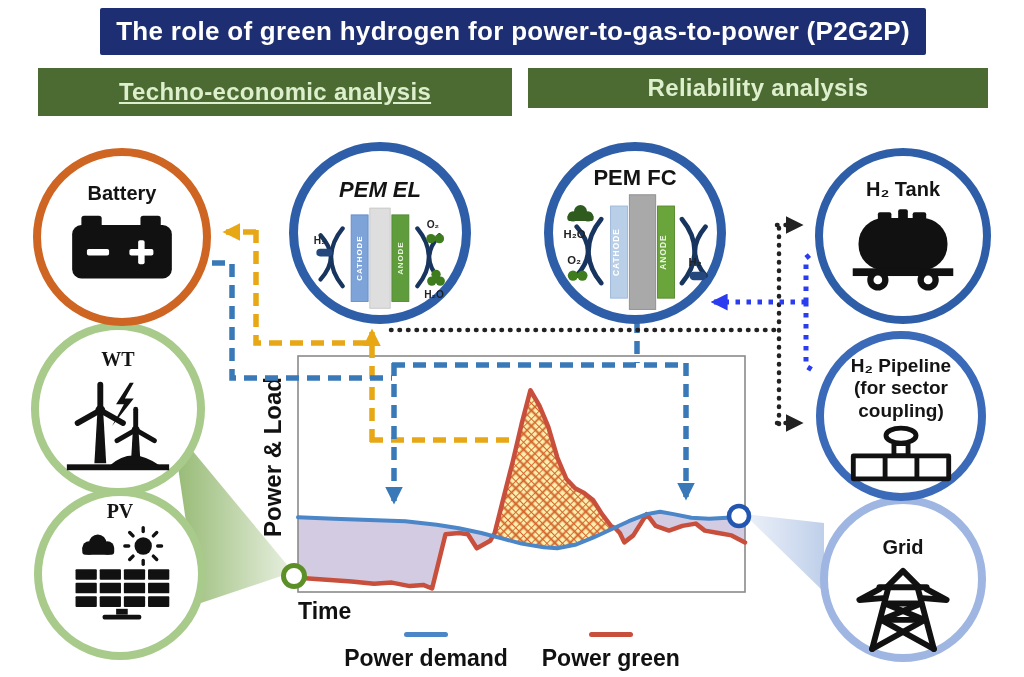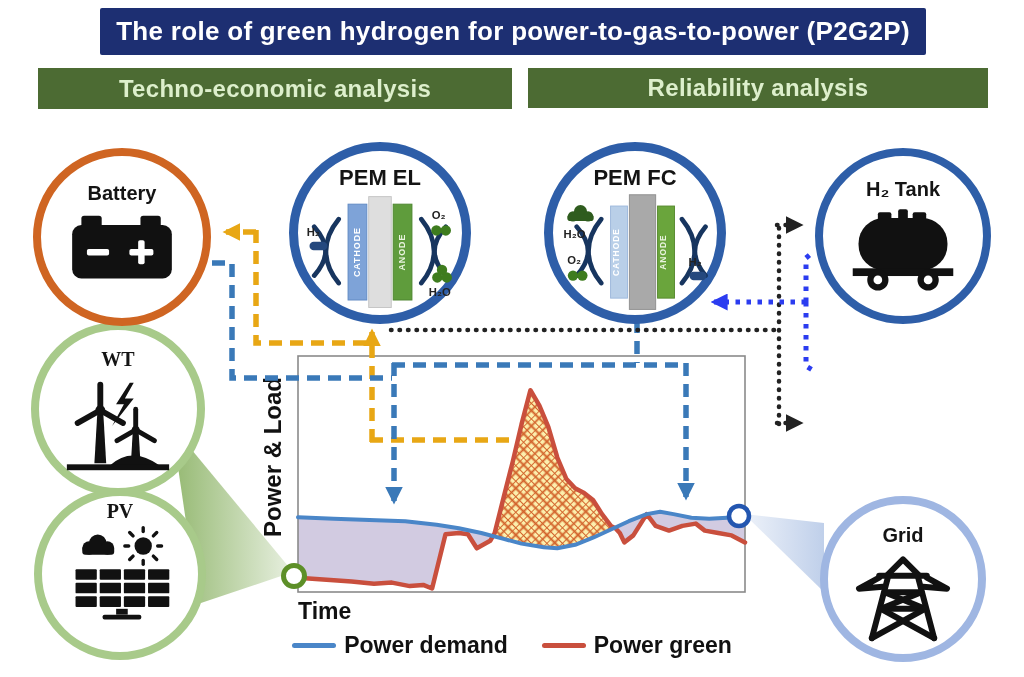--- a/index.html
+++ b/index.html
@@ -2,22 +2,22 @@
 <html style="--c-title-bg: #1d2f72; --c-title-text: #ffffff; --c-section-bg: #4c6b33; --c-section-text: #ddefcc; --c-ring-battery: #cf6522; --c-ring-blue: #2e5ea8; --c-ring-green: #a8ca8a; --c-ring-pipeline: #3b6ab8; --c-ring-grid: #9fb6e2; --c-conn-yellow: #e8a715; --c-conn-blue: #3a79b8; --c-conn-black: #222222; --c-conn-h2: #2b3cf0; --c-demand: #4a86c8; --c-supply: #c94f3d; --c-deficit-fill: #a698c4; --c-surplus-bg: #fcefad; --c-surplus-hatch: #d2622a; --c-marker-green: #5d8f28; --c-marker-blue: #2356b0; --c-wedge-green: #8fb56a; --c-wedge-blue: #bccde9;"><head>
 <meta charset="utf-8">
 <style>
   html,body{margin:0;padding:0;background:#fff;}
   #canvas{position:relative;width:1024px;height:677px;background:#fff;overflow:hidden;
           font-family:"Liberation Sans",sans-serif;}
   .banner{position:absolute;display:flex;align-items:center;justify-content:center;
           font-weight:bold;letter-spacing:.3px;}
   #title-banner{left:100px;top:8px;width:826px;height:47px;background:var(--c-title-bg);
           color:var(--c-title-text);font-size:26px;border-radius:2px;}
-  #section-left{left:38px;top:68px;width:474px;height:41px;background:var(--c-section-bg);
-          color:var(--c-section-text);font-size:24px;}
+  #section-left{left:38px;top:68px;width:474px;height:48px;background:var(--c-section-bg);
+          color:var(--c-section-text);font-size:24px;text-decoration:underline;}
   #section-right{left:528px;top:68px;width:460px;height:40px;background:var(--c-section-bg);
           color:var(--c-section-text);font-size:24px;}
   svg{display:block;}
   #chart-svg{position:absolute;left:298px;top:356px;overflow:visible;z-index:1;}
   #overlay{position:absolute;left:0;top:0;z-index:2;pointer-events:none;}
   .node{position:absolute;border-radius:50%;background:#fff;box-sizing:border-box;
         display:flex;flex-direction:column;align-items:center;z-index:3;}
   .ring-orange{border:8px solid var(--c-ring-battery);}
   .ring-blue{border:8px solid var(--c-ring-blue);}
   .ring-green{border:8px solid var(--c-ring-green);font-family:Liberation Serif, serif;}
@@ -27,21 +27,21 @@
   .y{stroke:var(--c-conn-yellow);stroke-width:5.5;fill:none;stroke-dasharray:13 8;}
   .b{stroke:var(--c-conn-blue);stroke-width:5.5;fill:none;stroke-dasharray:13 8;}
   .k{stroke:var(--c-conn-black);stroke-width:4.5;fill:none;stroke-dasharray:.5 8;stroke-linecap:round;}
   .h{stroke:var(--c-conn-h2);stroke-width:5;fill:none;stroke-dasharray:4.5 6.5;}
   #ylabel{position:absolute;left:208px;top:458px;width:130px;text-align:center;
           transform:rotate(-90deg);font-weight:bold;font-size:24px;color:#111;white-space:nowrap;z-index:1;}
   #xlabel{position:absolute;left:298px;top:598px;width:447px;text-align:left;
           font-weight:bold;font-size:23px;color:#111;z-index:1;}
   #legend{position:absolute;left:0;top:632px;width:1024px;display:flex;justify-content:center;
           gap:34px;align-items:center;z-index:1;}
-  .leg-item{display:flex;align-items:center;gap:8px;}
+  .leg-item{display:flex;align-items:center;gap:8px;flex-direction:column;}
   .leg-line{width:44px;height:5px;border-radius:3px;}
   .leg-demand{background:var(--c-demand);}
   .leg-supply{background:var(--c-supply);}
   .leg-text{font-weight:bold;font-size:23px;color:#111;}
 </style>
 </head>
 <body>
 
 <div id="canvas">
 
@@ -208,21 +208,21 @@
           <rect x="80" y="4" width="22" height="14" rx="3"></rect>
         <rect x="6" y="14" width="108" height="58" rx="10"></rect>
       </g>
       <rect x="22" y="40" width="24" height="7" rx="2" fill="#fff"></rect>
       <rect x="68" y="40" width="26" height="7" rx="2" fill="#fff"></rect>
         <rect x="77.5" y="30.5" width="7" height="26" rx="2" fill="#fff"></rect>
     </svg>
   </div>
 
   <div class="node ring-blue" style="left:289px;top:142px;width:182px;height:182px;border-width:9px;">
-    <div class="nlabel" style="margin-top:14px;font-size:22px;">PEM EL</div>
+    <div class="nlabel" style="margin-top:26px;font-size:22px;font-style:italic;">PEM EL</div>
     <svg width="160" height="128" viewBox="0 0 160 132">
       <g stroke="#17355f" stroke-width="5" fill="none" stroke-linecap="round">
         <path d="M36,30 C18,52 18,76 36,98"></path>
           <path d="M10,38 C26,56 26,72 10,90"></path>
         <path d="M124,30 C142,52 142,76 124,98"></path>
           <path d="M150,38 C134,56 134,72 150,90"></path>
       </g>
       <rect x="46" y="14" width="20" height="102" fill="#7ea3d8" stroke="#6089c2"></rect>
       <rect x="68" y="6" width="24" height="118" fill="#dedede" stroke="#c4c4c4"></rect>
       <rect x="94" y="14" width="20" height="102" fill="#5f9c3c" stroke="#4e8530"></rect>
@@ -269,39 +269,54 @@
       <g fill="#3e7c1e">
           <circle cx="14" cy="90" r="5.5"></circle>
           <circle cx="24" cy="90" r="5.5"></circle>
         </g>
       <text x="137" y="80" font-size="12" font-weight="bold" fill="#222">H₂</text>
       <rect x="138" y="86" width="18" height="9" rx="4.5" fill="#24487e"></rect>
     </svg>
   </div>
 
   <div class="node ring-grid" style="left:820px;top:496px;width:166px;height:166px;">
-    <div class="nlabel" style="margin-top:20px;">Grid</div>
+    <div class="nlabel" style="margin-top:32px;">Grid</div>
     <svg width="110" height="96" viewBox="0 0 120 104">
       <g stroke="#111" stroke-width="6.5" fill="none" stroke-linecap="round" stroke-linejoin="round">
         <path d="M42,30 L60,12 L78,30"></path>
         <path d="M34,30 H86"></path>
         <path d="M34,32 L12,44 L38,42"></path>
           <path d="M86,32 L108,44 L82,42"></path>
         <path d="M44,30 L26,98"></path>
           <path d="M76,30 L94,98"></path>
         <path d="M40,48 H80"></path>
           <path d="M36,66 H84"></path>
         <path d="M40,48 L84,66"></path>
           <path d="M80,48 L36,66"></path>
         <path d="M36,66 L94,98"></path>
           <path d="M84,66 L26,98"></path>
       </g>
     </svg>
   </div>
 
+  <div class="node ring-pipe" style="left:816px;top:331px;width:170px;height:170px;">
+    <div class="nlabel" style="margin-top:16px;font-size:19px;">
+      <div>H₂ Pipeline</div>
+      <div>(for sector</div>
+      <div>coupling)</div>
+    </div>
+    <svg width="106" height="62" viewBox="0 0 120 70" style="margin-top:2px;">
+      <g stroke="#111" stroke-width="5.5" fill="#fff" stroke-linejoin="round">
+        <ellipse cx="60" cy="13" rx="17" ry="8.5"></ellipse>
+        <rect x="52" y="22" width="16" height="14"></rect>
+        <rect x="6" y="36" width="108" height="26"></rect>
+        <path d="M42,36 V62 M78,36 V62" fill="none"></path>
+      </g>
+    </svg>
+  </div>
 
   <div class="node ring-blue" style="left:815px;top:148px;width:176px;height:176px;">
     <div class="nlabel" style="margin-top:22px;">H₂ Tank</div>
     <svg width="116" height="88" viewBox="0 0 120 90" style="margin-top:2px;">
       <g fill="#111">
         <rect x="34" y="8" width="14" height="12" rx="2"></rect>
           <rect x="70" y="8" width="14" height="12" rx="2"></rect>
           <rect x="55" y="5" width="10" height="12" rx="2"></rect>
         <rect x="14" y="14" width="92" height="54" rx="26"></rect>
         <rect x="8" y="66" width="104" height="8"></rect>

